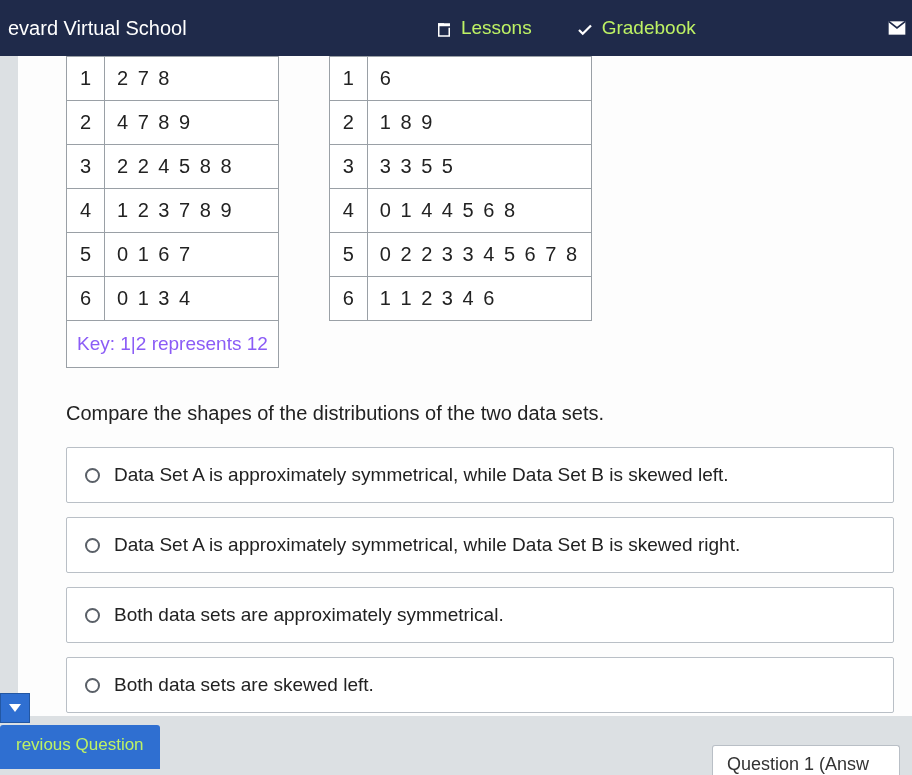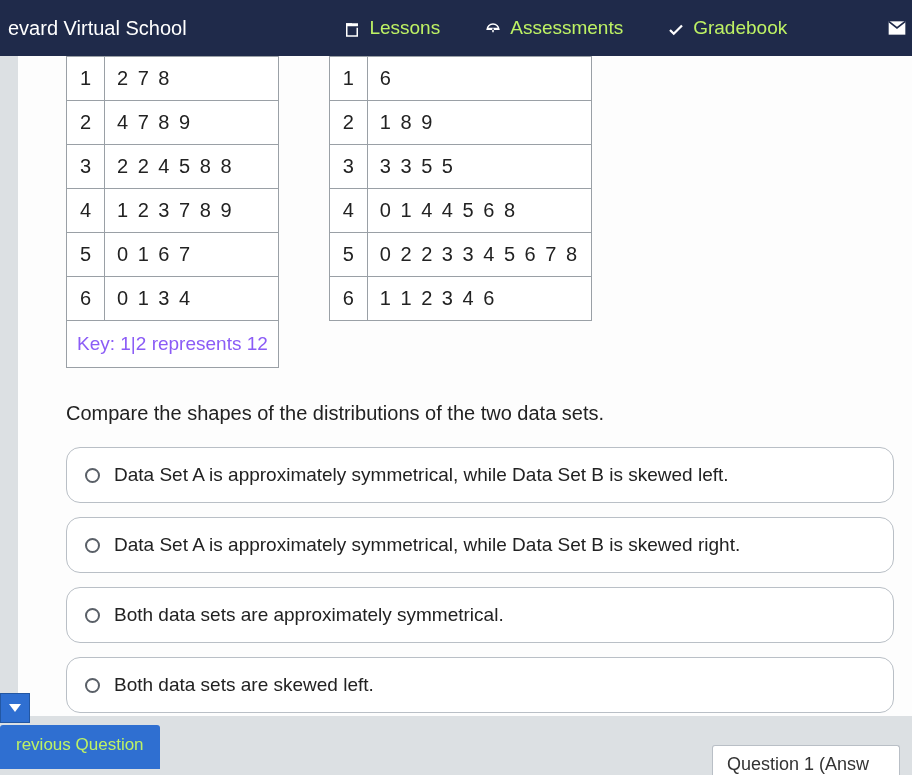--- a/index.html
+++ b/index.html
@@ -15,21 +15,21 @@
 .tables{display:flex;gap:50px;align-items:flex-start;padding-top:0}
 table{border-collapse:collapse;background:#fff}
 td{border:1px solid #9aa0a6;padding:10px 12px;font-size:20px;color:#222;letter-spacing:2px;font-family:Arial}
 td.stem{width:38px;text-align:center;letter-spacing:0}
 td.leaf{min-width:160px;text-align:left}
 td.keyrow{letter-spacing:0;font-size:19px;color:#8b5cf6;padding:12px 10px}
 .tb2 td.leaf{min-width:190px}
 
 .prompt{font-size:20px;color:#222;margin:34px 0 22px 0}
 
-.choice{border:1px solid #b9bfc6;background:#fff;padding:16px 18px;margin-bottom:14px;display:flex;align-items:center;gap:14px;font-size:19px;color:#222;cursor:pointer;border-radius:14px}
+.choice{border:1px solid #b9bfc6;background:#fff;padding:16px 18px;margin-bottom:14px;display:flex;align-items:center;gap:14px;font-size:19px;color:#222;cursor:pointer;border-radius:2px}
 .radio{width:15px;height:15px;border:2px solid #5a6068;border-radius:50%;flex:0 0 auto}
 
 .prevbtn{position:absolute;left:0;bottom:6px;background:#2f6fd1;color:#bef264;border:none;padding:10px 16px 14px 16px;font-size:17px;cursor:pointer;border-radius:3px 3px 0 0}
 .minitab{position:absolute;left:0;bottom:52px;width:30px;height:30px;background:#2f6fd1;border:1px solid #2357a3;display:flex;align-items:center;justify-content:center}
 .minitab .tri{width:0;height:0;border-left:6px solid transparent;border-right:6px solid transparent;border-top:8px solid #fff}
 
 .qcounter{position:absolute;right:12px;bottom:0;background:#fff;border:1px solid #b9bfc6;border-bottom:none;padding:8px 30px 0 14px;font-size:18px;color:#333;border-radius:3px 3px 0 0}
 </style>
 </head>
 <body>
@@ -38,28 +38,20 @@
   <div class="brand">evard Virtual School</div>
   <div class="navwrap">
     <div class="navitem">
       <span class="navicon">
         <svg viewBox="0 0 24 24" width="18" height="18" fill="#fff">
             <path d="M4 3h8v2H6v14h12V9h2v12H4z"></path>
             <path d="M4 3h16v4H4z"></path>
           </svg>
       </span>
       <span>Lessons</span>
-    </div>
-    <div class="navitem">
-      <span class="navicon">
-        <svg viewBox="0 0 24 24" width="18" height="18" fill="#fff">
-            <path d="M12 3a9 9 0 00-9 9h18a9 9 0 00-9-9zm0 2a7 7 0 016.3 4H5.7A7 7 0 0112 5zm-1 5h2v5h-2z"></path>
-          </svg>
-      </span>
-      <span>Assessments</span>
     </div>
     <div class="navitem">
       <span class="navicon">
         <svg viewBox="0 0 24 24" width="20" height="20" fill="none" stroke="#fff" stroke-width="3">
             <path d="M4 12l5 5L20 6"></path>
           </svg>
       </span>
       <span>Gradebook</span>
     </div>
   </div>

